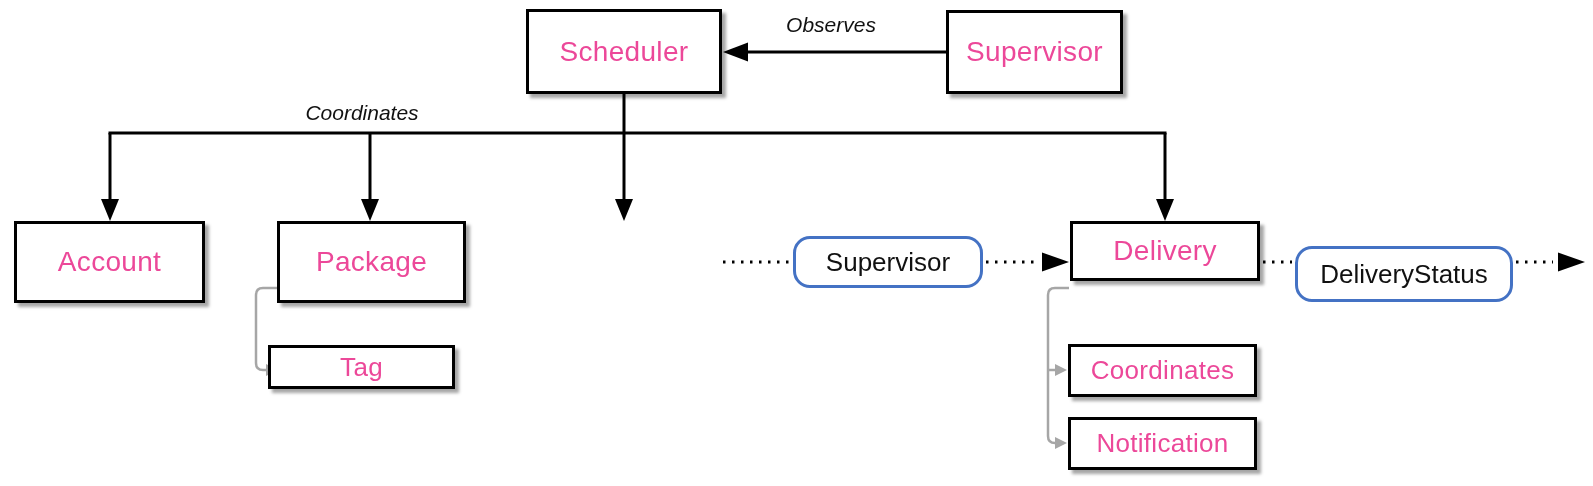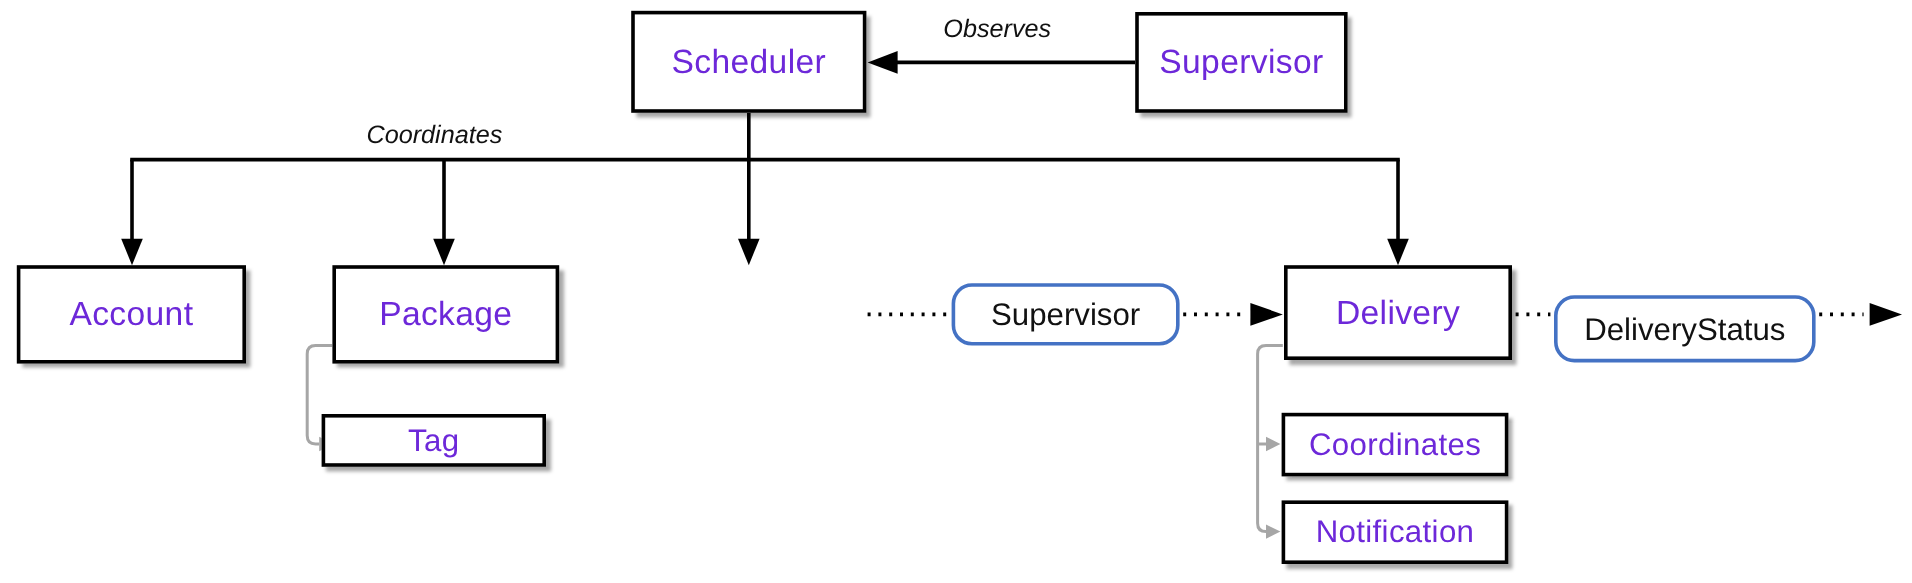--- a/index.html
+++ b/index.html
@@ -14,21 +14,21 @@
   .wires { position: absolute; left: 0; top: 0; }
   .node {
     position: absolute;
     background: #ffffff;
     border: 3px solid #000000;
     box-shadow: 4px 4px 3px rgba(0,0,0,0.35);
     display: flex;
     align-items: center;
     justify-content: center;
     font-size: 28px;
-    color: #6d28d9;
+    color: #ec4899;
     letter-spacing: 0.3px;
     box-sizing: border-box;
   }
   .node.small { font-size: 26px; }
   .status-pill {
     position: absolute;
     background: #ffffff;
     border: 3px solid #4472C4;
     border-radius: 17px;
     display: flex;
@@ -99,21 +99,21 @@
 
   <div class="node" style="left:946px; top:10px; width:177px; height:84px;">Supervisor</div>
 
   <div class="node" style="left:14px; top:221px; width:191px; height:82px;">Account</div>
 
   <div class="node" style="left:277px; top:221px; width:189px; height:82px;">Package</div>
 
 
   <div class="status-pill" style="left:793px; top:236px; width:190px; height:52px;">Supervisor</div>
 
-  <div class="node" style="left:1070px; top:221px; width:190px; height:79px;">Delivery</div>
+  <div class="node" style="left:1070px; top:221px; width:190px; height:60px;">Delivery</div>
 
   <div class="status-pill" style="left:1295px; top:246px; width:218px; height:56px;">DeliveryStatus</div>
 
   <div class="node small" style="left:268px; top:345px; width:187px; height:44px;">Tag</div>
 
   <div class="node small" style="left:1068px; top:344px; width:189px; height:53px;">Coordinates</div>
 
   <div class="node small" style="left:1068px; top:417px; width:189px; height:53px;">Notification</div>
 
 </div>

